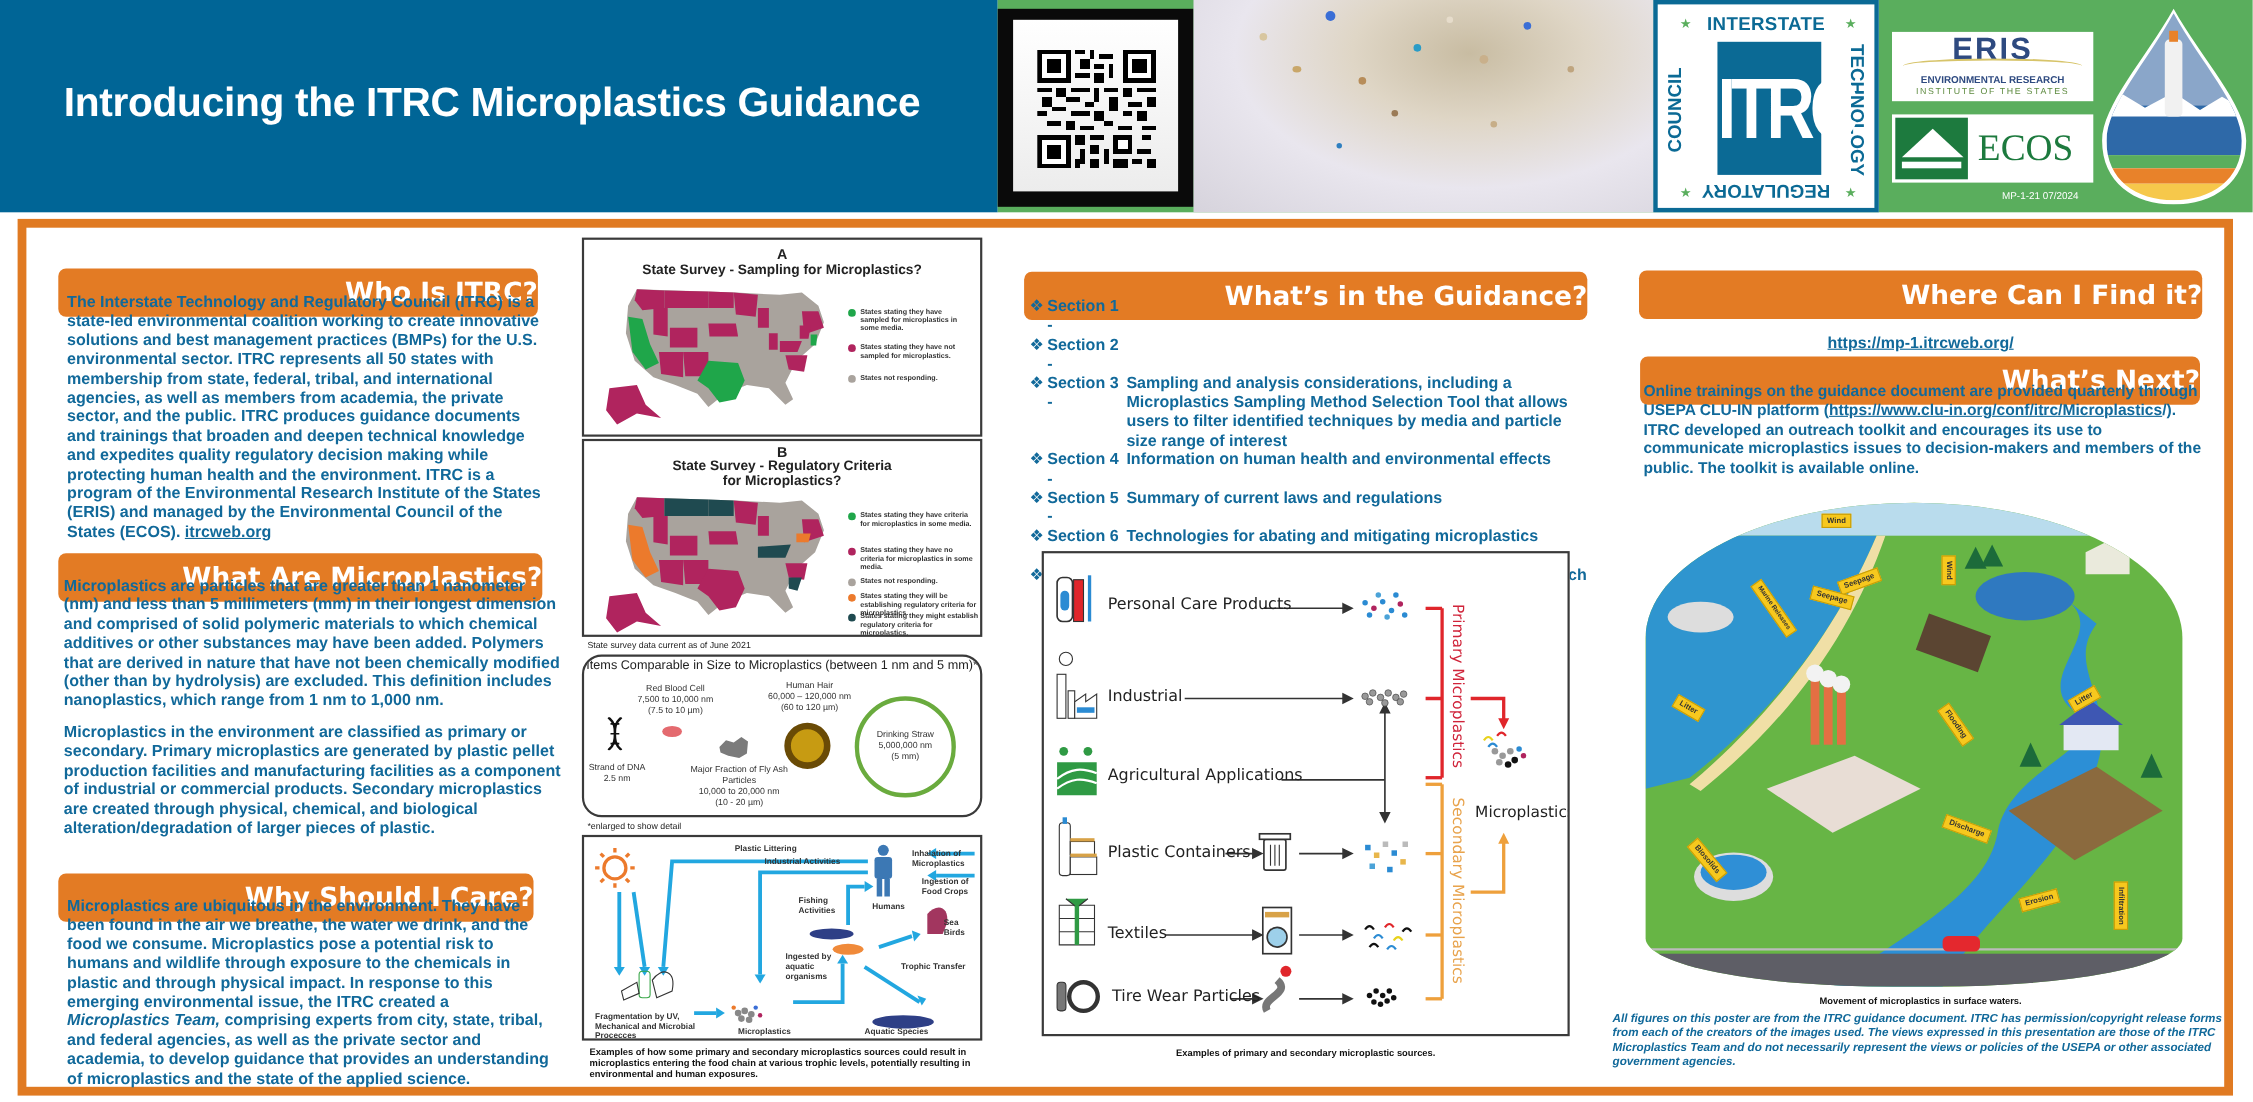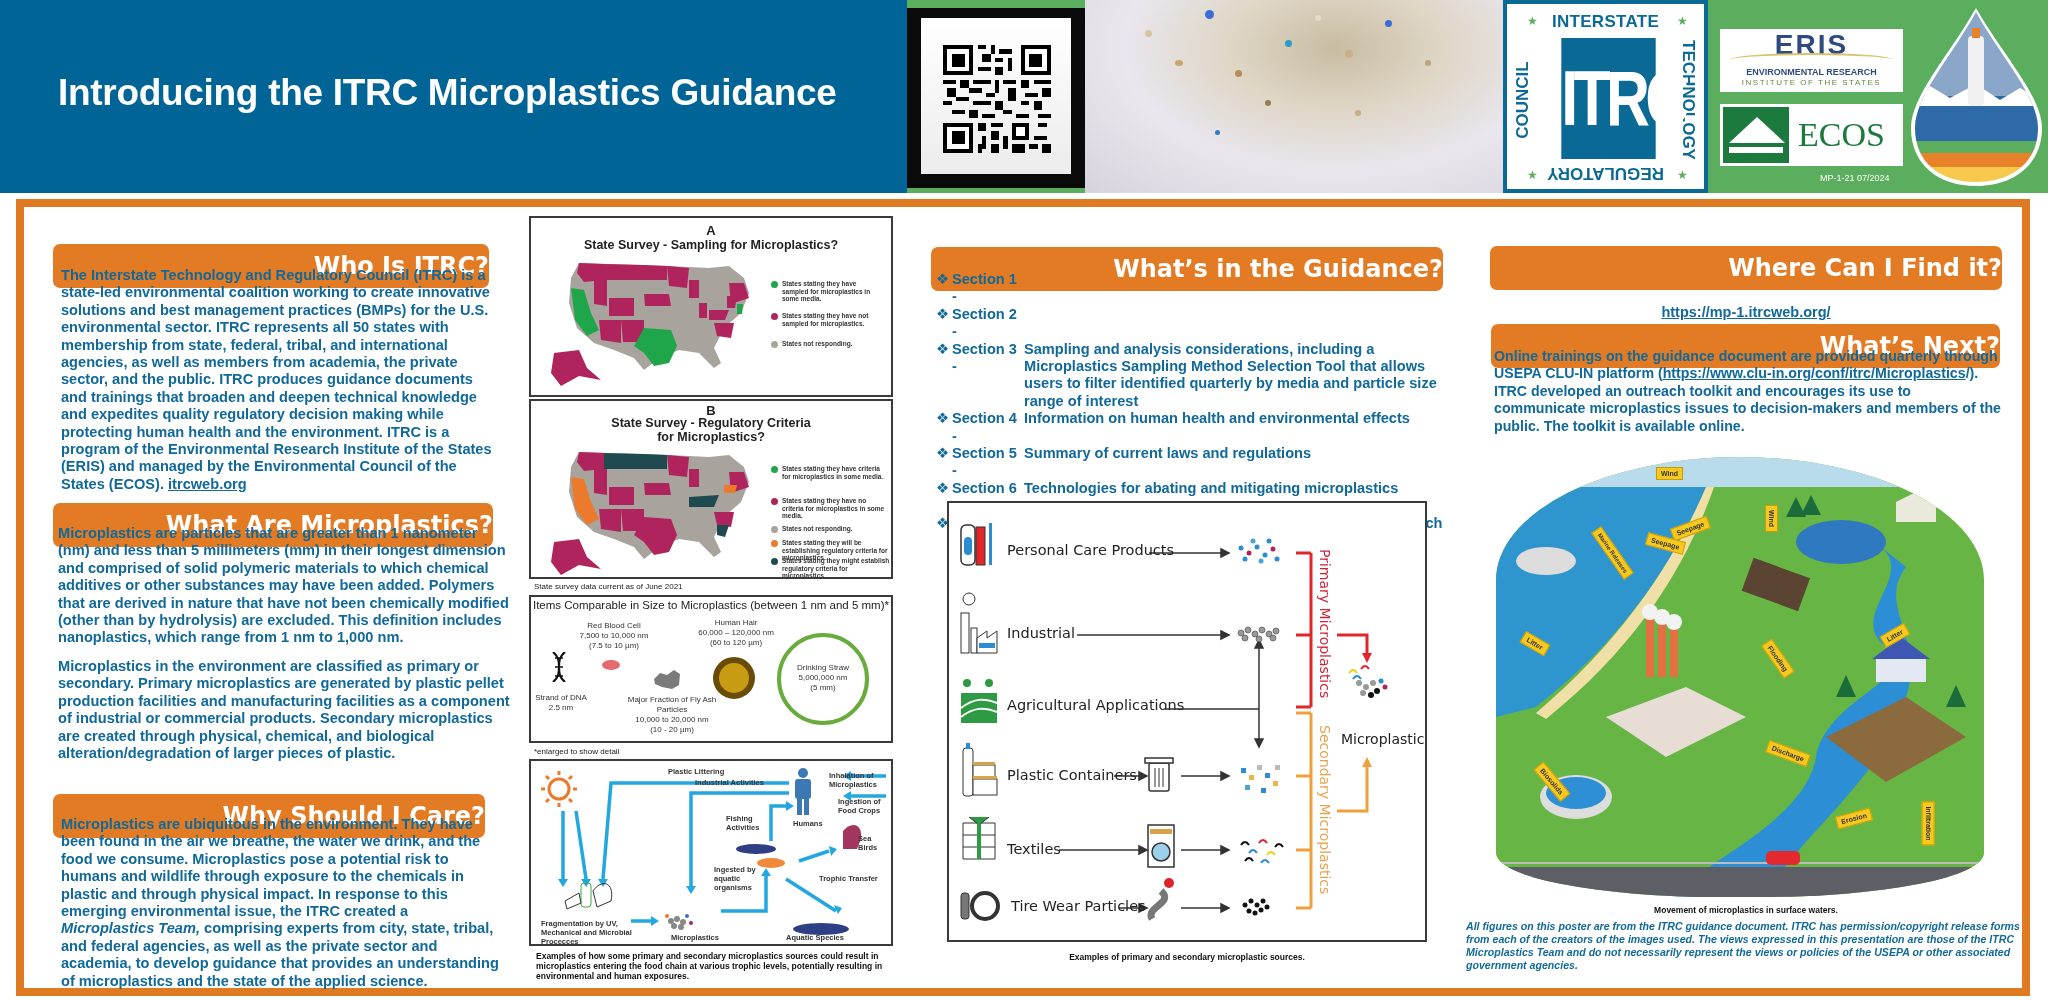--- a/index.html
+++ b/index.html
@@ -304,21 +304,21 @@
         <span class="legend-dot" style="background:#ec7a2c"></span>
         <span>States stating they will be establishing regulatory criteria for microplastics.</span>
       </div>
     <div class="legend-row" style="left:240px;top:156px;width:122px;">
         <span class="legend-dot" style="background:#1f4a50"></span>
         <span>States stating they might establish regulatory criteria for microplastics.</span>
       </div>
   </div>
   <div class="fig-note" style="left:510px;top:375px;">State survey data current as of June 2021</div>
 
-  <div class="fig-box" style="left:505px;top:388px;width:364px;height:148px;">
+  <div class="fig-box" style="left:505px;top:388px;width:364px;height:148px;border-radius:18px;">
     <div class="size-title">Items Comparable in Size to Microplastics (between 1 nm and 5 mm)*</div>
     <svg style="position:absolute;left:20px;top:55px;width:16px;height:30px;" viewBox="0 0 16 30">
         <path d="M2 0 C 14 10, 2 20, 14 30 M14 0 C 2 10, 14 20, 2 30" stroke="#111" stroke-width="2.2" fill="none"></path>
         <line x1="4" y1="6" x2="12" y2="6" stroke="#111" stroke-width="1.5"></line>
         <line x1="4" y1="15" x2="12" y2="15" stroke="#111" stroke-width="1.5"></line>
         <line x1="4" y1="24" x2="12" y2="24" stroke="#111" stroke-width="1.5"></line>
       </svg>
     <div class="size-label" style="left:2px;top:96px;width:56px;">
         <div>Strand of DNA</div>
         <div>2.5 nm</div>
@@ -444,21 +444,21 @@
         <span style="width:16px;flex:0 0 16px;">❖</span>
         <span style="flex:0 0 72px;">Section 1 -</span>
       </div>
     <div class="guide-item" style="display:flex;font-size:14.6px;font-weight:bold;line-height:17.4px;color:#11699a;">
         <span style="width:16px;flex:0 0 16px;">❖</span>
         <span style="flex:0 0 72px;">Section 2 -</span>
       </div>
     <div class="guide-item" style="display:flex;font-size:14.6px;font-weight:bold;line-height:17.4px;color:#11699a;">
         <span style="width:16px;flex:0 0 16px;">❖</span>
         <span style="flex:0 0 72px;">Section 3 -</span>
-        <span>Sampling and analysis considerations, including a Microplastics Sampling Method Selection Tool that allows users to filter identified quarterly by media and particle size range of interest</span>
+        <span>Sampling and analysis considerations, including a Microplastics Sampling Method Selection Tool that allows users to filter identified techniques by media and particle size range of interest</span>
       </div>
     <div class="guide-item" style="display:flex;font-size:14.6px;font-weight:bold;line-height:17.4px;color:#11699a;">
         <span style="width:16px;flex:0 0 16px;">❖</span>
         <span style="flex:0 0 72px;">Section 4 -</span>
         <span>Information on human health and environmental effects</span>
       </div>
     <div class="guide-item" style="display:flex;font-size:14.6px;font-weight:bold;line-height:17.4px;color:#11699a;">
         <span style="width:16px;flex:0 0 16px;">❖</span>
         <span style="flex:0 0 72px;">Section 5 -</span>
         <span>Summary of current laws and regulations</span>

